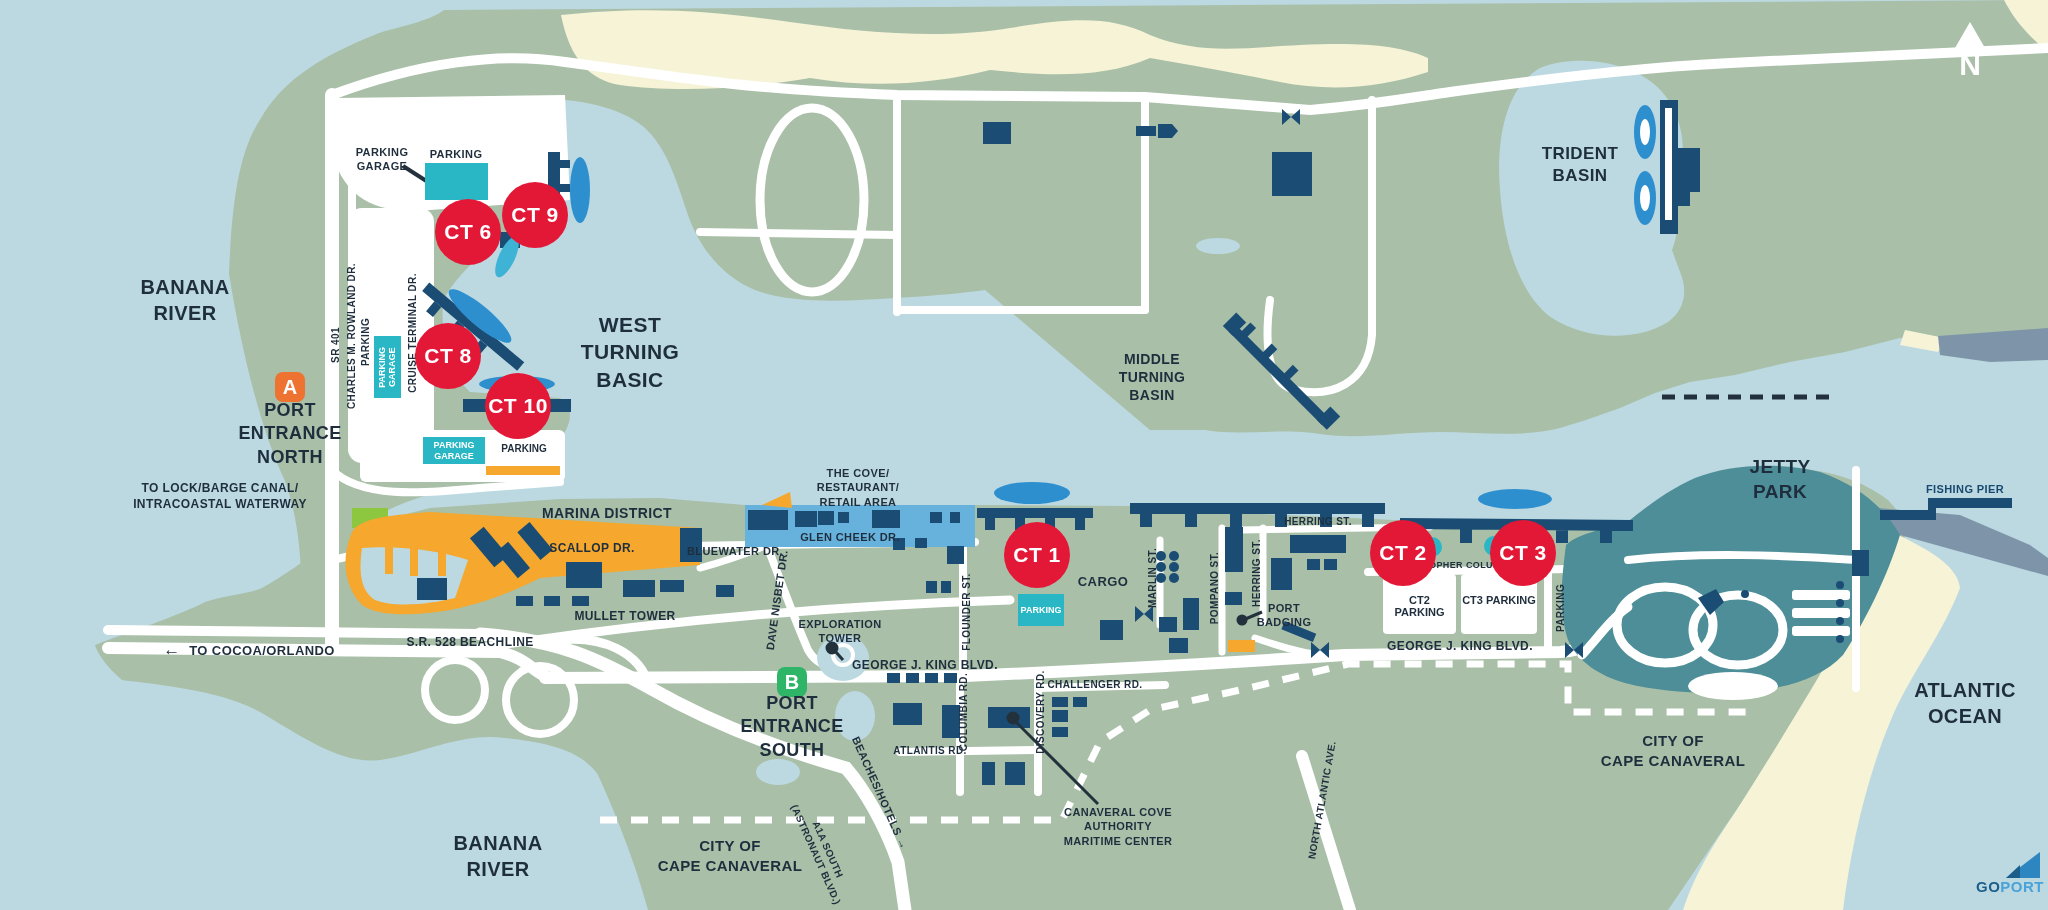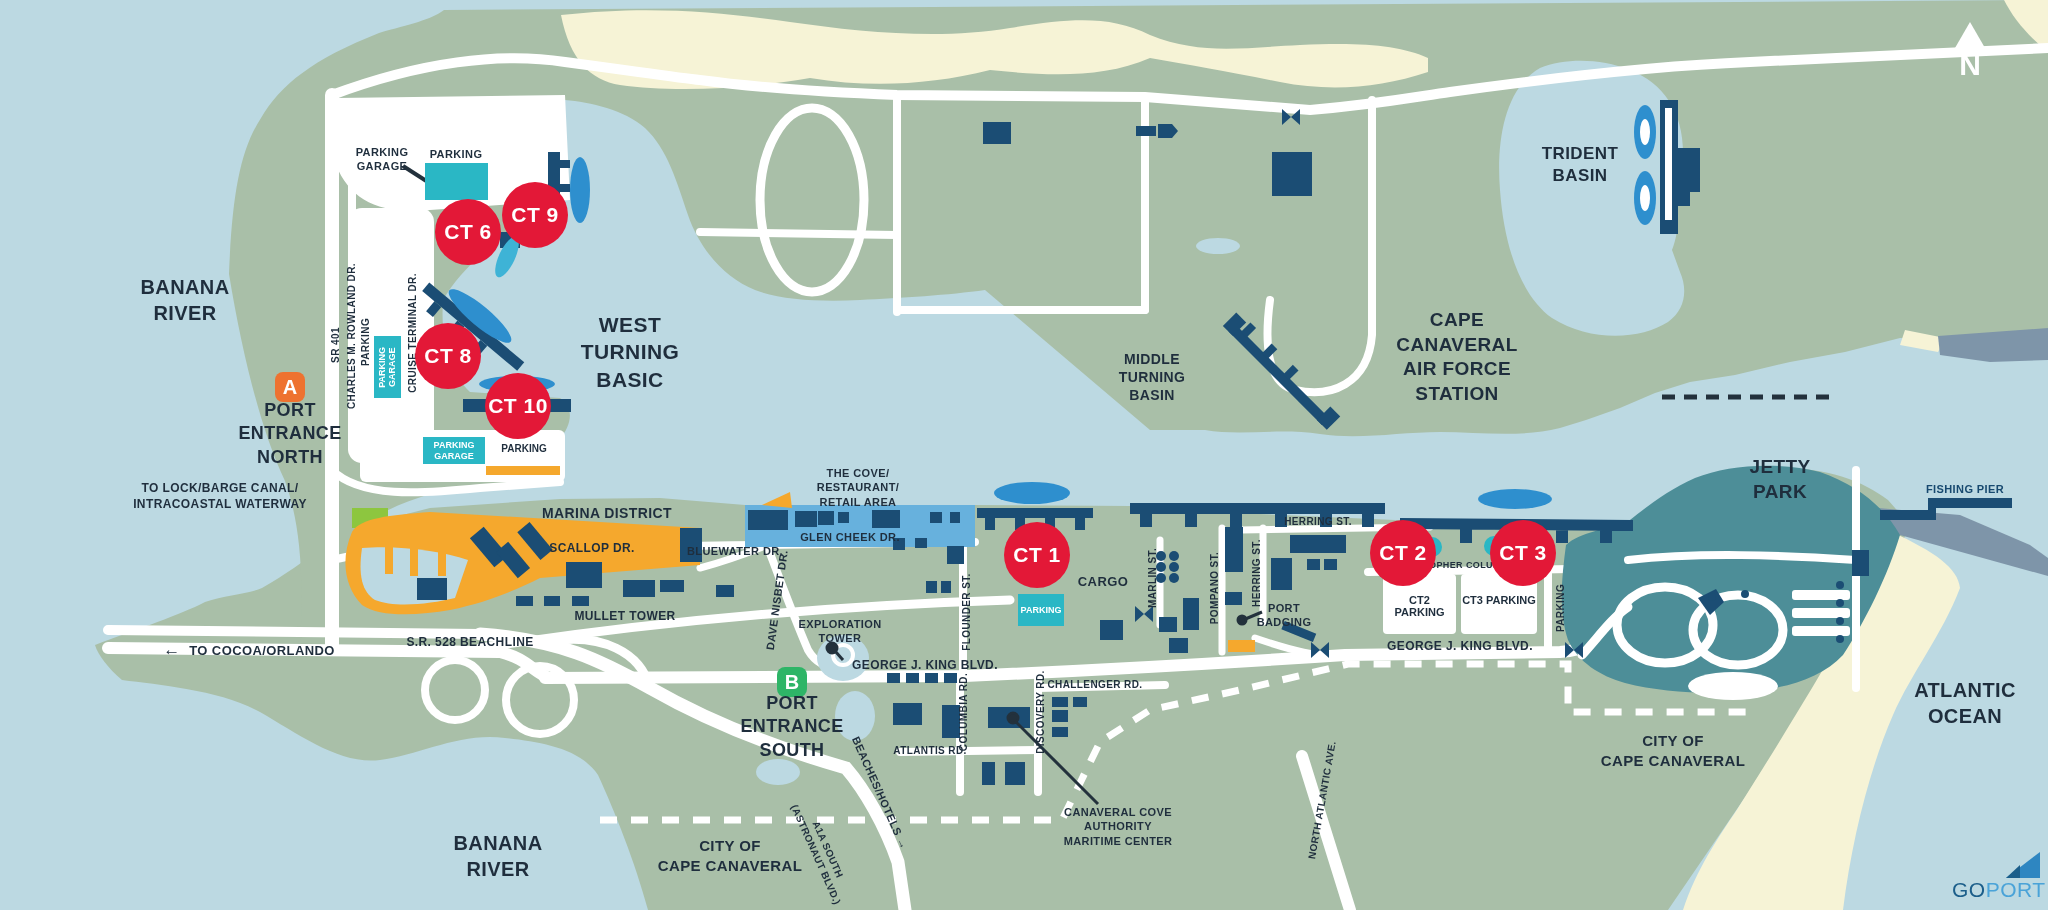--- a/index.html
+++ b/index.html
@@ -28,21 +28,21 @@
       font-size:20px;display:flex;align-items:center;justify-content:center;transform:translate(-50%,-50%);}
   .tealbox{position:absolute;background:var(--teal);color:#fff;font-weight:bold;display:flex;
       align-items:center;justify-content:center;text-align:center;white-space:pre-line;line-height:1.15;}
   .whitebox{position:absolute;background:#fff;border-radius:4px;color:var(--label);font-weight:bold;
       display:flex;align-items:flex-start;justify-content:center;text-align:center;}
   .compass{position:absolute;left:1942px;top:22px;width:56px;text-align:center;}
   .compass .tri{margin:0 auto;width:0;height:0;border-left:15px solid transparent;
       border-right:15px solid transparent;border-bottom:26px solid #fff;}
   .compass .n{color:#fff;font-weight:bold;font-size:30px;line-height:1;margin-top:2px;}
   .goport{position:absolute;left:1952px;top:848px;width:92px;text-align:right;}
-  .goport .word{font-weight:normal;font-size:21px;letter-spacing:.5px;}
+  .goport .word{font-weight:bold;font-size:15px;letter-spacing:.5px;}
   .goport .go{color:#1b5e8a;} .goport .port{color:#4aa3d8;}
   .sail{position:relative;height:30px;}
   .sail .s1{position:absolute;right:4px;bottom:0;width:0;height:0;
       border-left:34px solid transparent;border-bottom:26px solid #2e86c1;}
   .sail .s2{position:absolute;right:24px;bottom:0;width:0;height:0;
       border-left:14px solid transparent;border-bottom:13px solid #1b5e8a;}
 </style>
 </head>
 <body>
 
@@ -309,24 +309,20 @@
   <div class="lbl" style="left:630px;top:352px;font-size:21px">WEST
 TURNING
 BASIC</div>
   <div class="lbl" style="left:1152px;top:377px;font-size:14px">MIDDLE
 TURNING
 BASIN</div>
   <div class="lbl" style="left:1580px;top:165px;font-size:17px">TRIDENT
 BASIN</div>
   <div class="lbl" style="left:1965px;top:703px;font-size:20px">ATLANTIC
 OCEAN</div>
-  <div class="lbl" style="left:1457px;top:357px;font-size:19px">CAPE
-CANAVERAL
-AIR FORCE
-STATION</div>
   <div class="lbl" style="left:1780px;top:480px;font-size:19px">JETTY
 PARK</div>
   <div class="lbl" style="left:1965px;top:489px;font-size:11px;color:#17496f">FISHING PIER</div>
   <div class="lbl" style="left:1673px;top:750px;font-size:15px">CITY OF
 CAPE CANAVERAL</div>
   <div class="lbl" style="left:730px;top:855px;font-size:15px">CITY OF
 CAPE CANAVERAL</div>
   <div class="lbl" style="left:607px;top:513px;font-size:14px">MARINA DISTRICT</div>
   <div class="lbl" style="left:858px;top:487px;font-size:11px">THE COVE/
 RESTAURANT/

